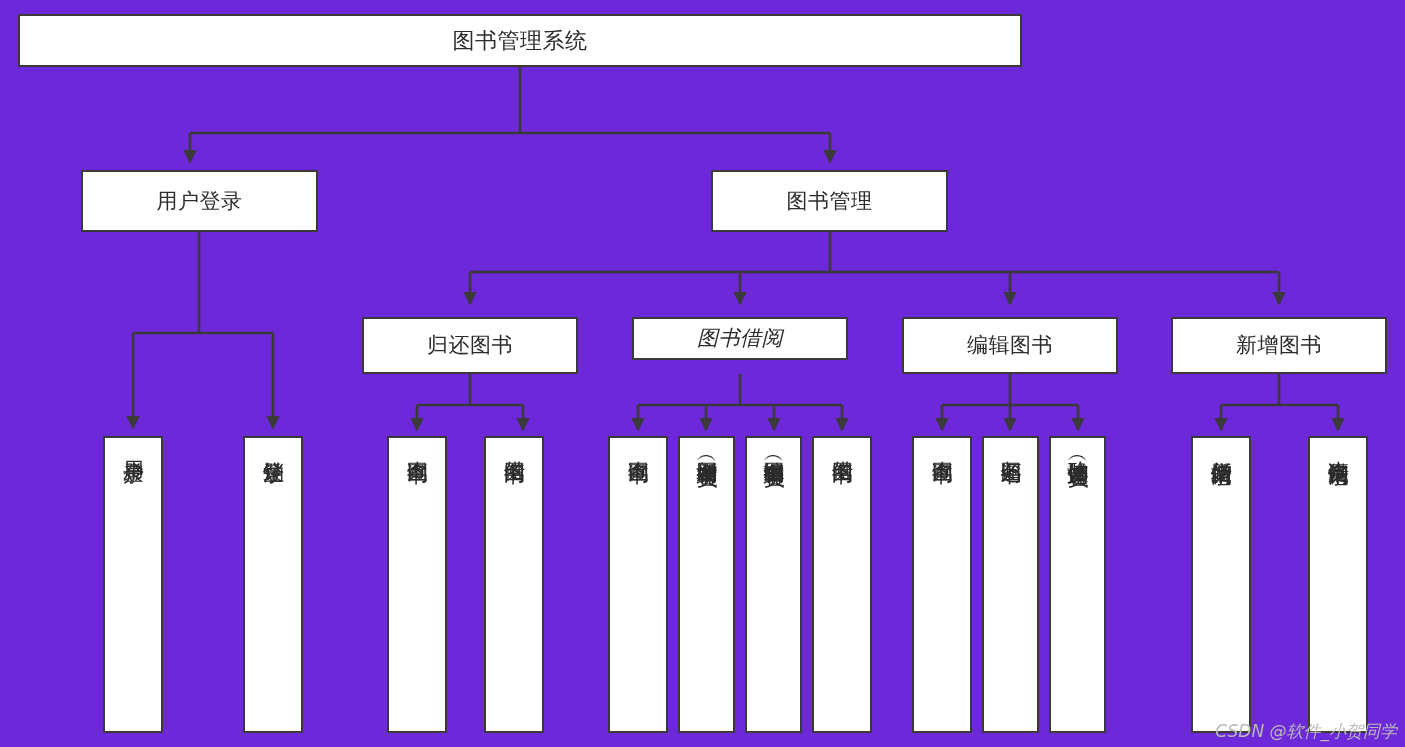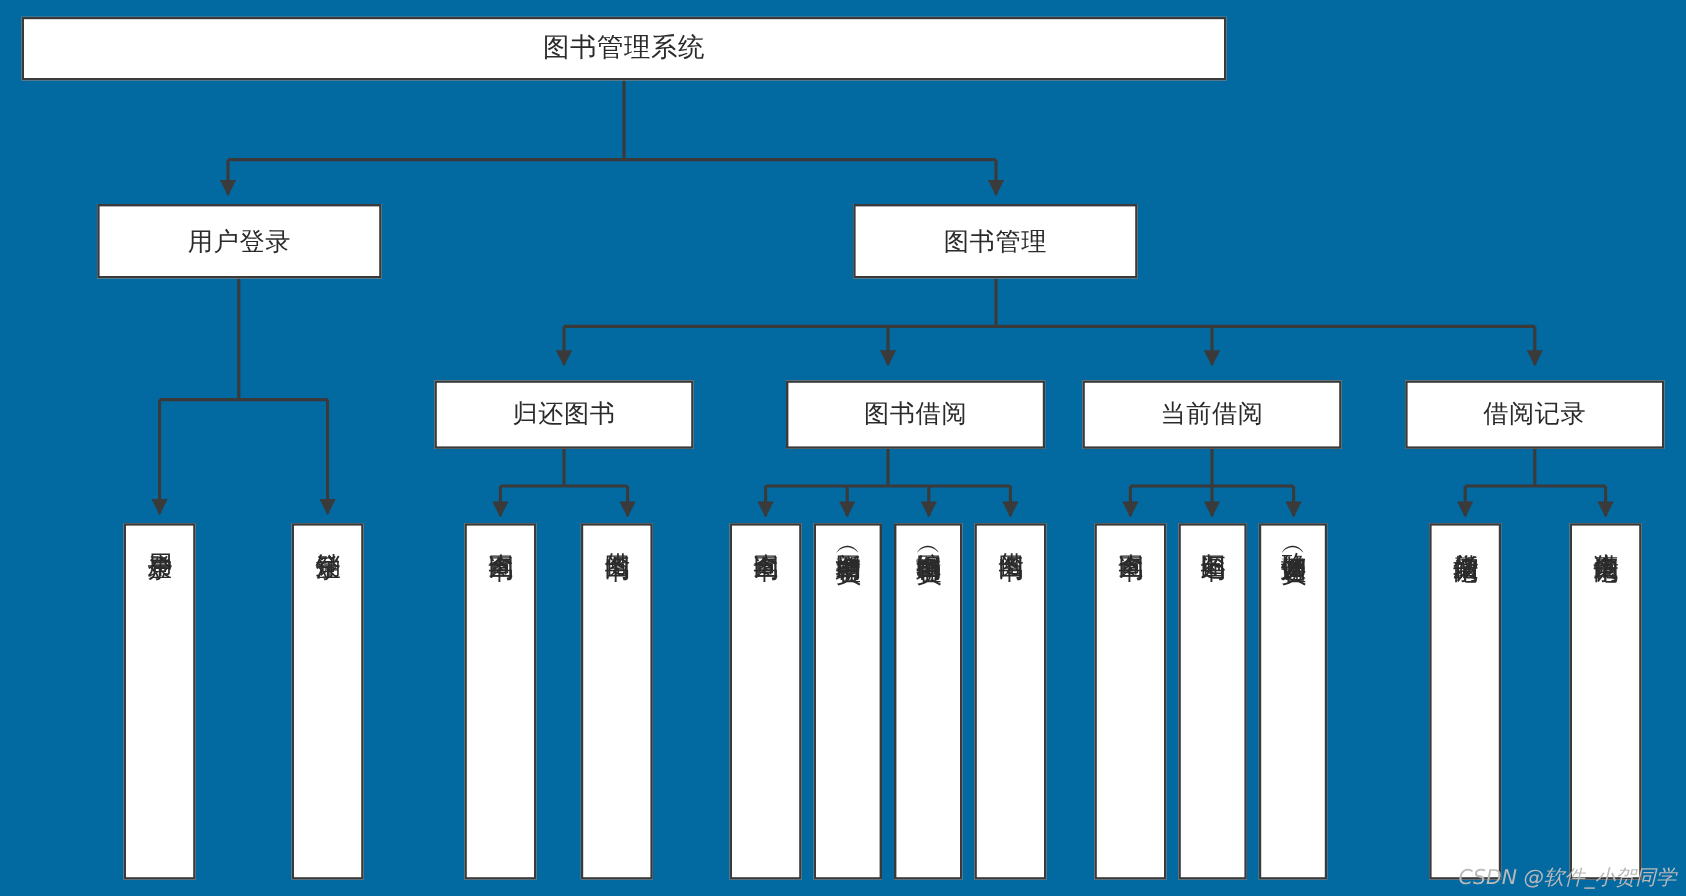--- a/index.html
+++ b/index.html
@@ -5,21 +5,21 @@
 <style>
   html, body {
     margin: 0;
     padding: 0;
     background: #ffffff;
   }
   #canvas {
     position: relative;
     width: 1405px;
     height: 747px;
-    background: #0369a1;
+    background: #6d28d9;
     overflow: hidden;
     font-family: "DejaVu Sans", "Liberation Sans", sans-serif;
   }
   #edges {
     position: absolute;
     left: 0;
     top: 0;
     width: 1405px;
     height: 747px;
     pointer-events: none;
@@ -135,28 +135,28 @@
   <div class="node horiz" style="left:81px; top:170px; width:237px; height:62px;">
     <span class="node-label">用户登录</span>
   </div>
   <div class="node horiz" style="left:711px; top:170px; width:237px; height:62px;">
     <span class="node-label">图书管理</span>
   </div>
 
   <div class="node horiz" style="left:362px; top:317px; width:216px; height:57px;">
     <span class="node-label">归还图书</span>
   </div>
-  <div class="node horiz" style="left:655px; top:317px; width:216px; height:57px;">
+  <div class="node horiz" style="left:632px; top:317px; width:216px; height:43px;font-style:italic;">
     <span class="node-label">图书借阅</span>
   </div>
   <div class="node horiz" style="left:902px; top:317px; width:216px; height:57px;">
-    <span class="node-label">当前借阅</span>
+    <span class="node-label">编辑图书</span>
   </div>
   <div class="node horiz" style="left:1171px; top:317px; width:216px; height:57px;">
-    <span class="node-label">借阅记录</span>
+    <span class="node-label">新增图书</span>
   </div>
 
   <div class="node vert" style="left:103px; top:436px; width:60px; height:297px;">
     <span class="node-label">用户登录</span>
   </div>
   <div class="node vert" style="left:243px; top:436px; width:60px; height:297px;">
     <span class="node-label">注销登录</span>
   </div>
 
   <div class="node vert" style="left:387px; top:436px; width:60px; height:297px;">

